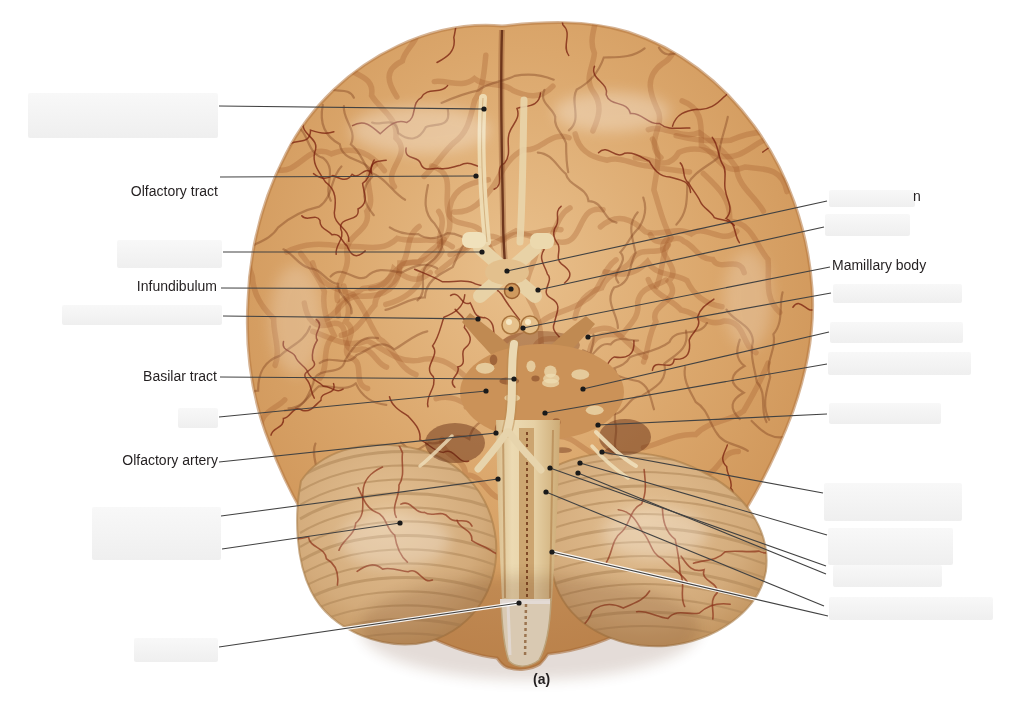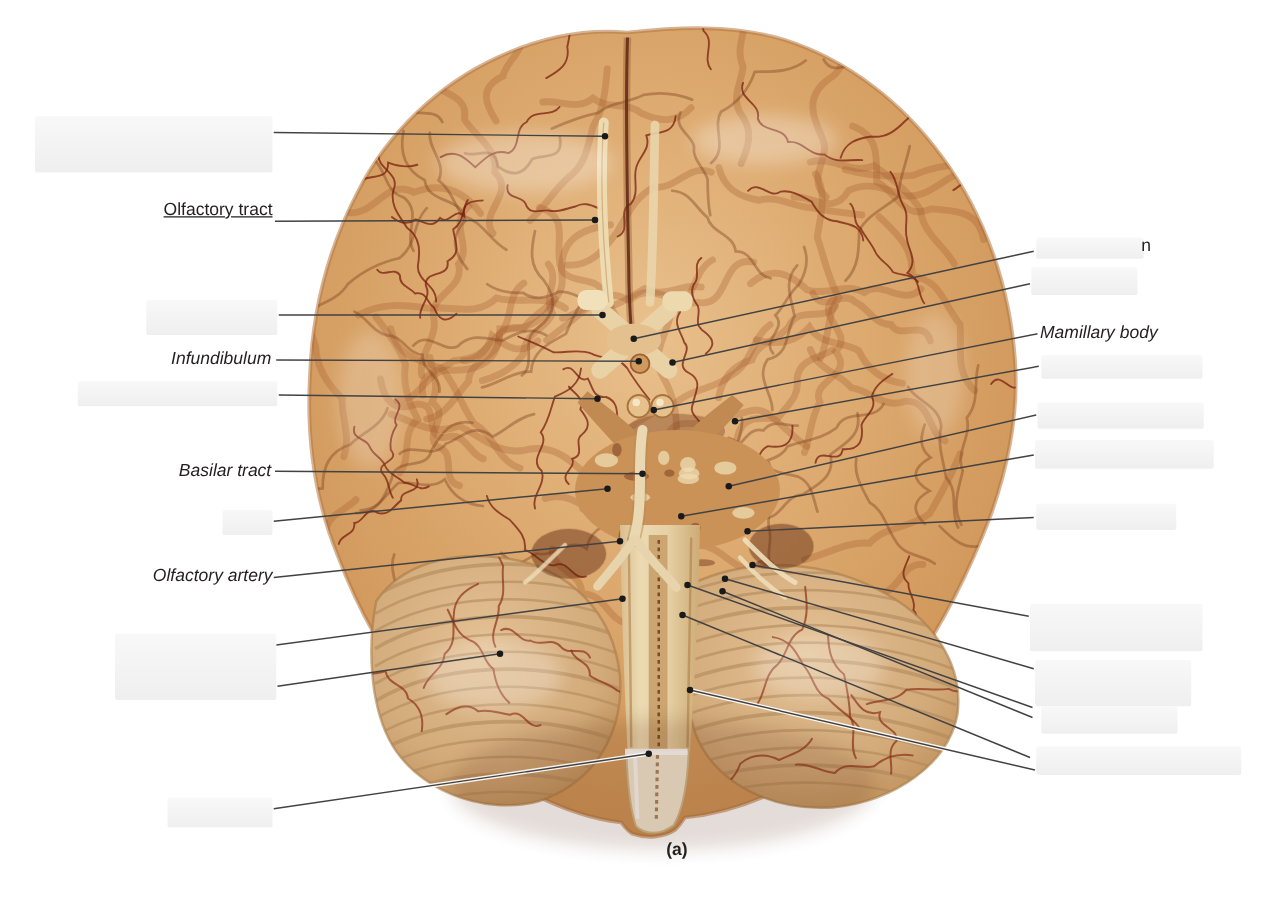--- a/index.html
+++ b/index.html
@@ -4,21 +4,21 @@
 <style>
   html,body{margin:0;padding:0;background:#ffffff;}
   .stage{
     position:relative;width:1024px;height:726px;background:#ffffff;overflow:hidden;
     font-family:"Liberation Sans", sans-serif;
   }
   .stage svg{position:absolute;left:0;top:0;}
   .lbl{
     position:absolute;font-size:14px;line-height:1.1;color:#231f20;white-space:nowrap;
   }
-  .it{font-style:italic;}
+  .it{}
   .cap{font-weight:bold;}
   .blank{
     position:absolute;border-radius:2px;
     background:linear-gradient(180deg,#f8f8f8 0%,#f3f3f3 55%,#efefef 100%);
   }
 </style>
 </head>
 <body>
 
 <div class="stage">
@@ -414,21 +414,21 @@
       <div class="blank" style="left: 833px; top: 284px; width: 129px; height: 19px;"></div>
       <div class="blank" style="left: 830px; top: 322px; width: 133px; height: 21px;"></div>
       <div class="blank" style="left: 828px; top: 352px; width: 143px; height: 23px;"></div>
       <div class="blank" style="left: 829px; top: 403px; width: 112px; height: 21px;"></div>
       <div class="blank" style="left: 824px; top: 483px; width: 138px; height: 38px;"></div>
       <div class="blank" style="left: 828px; top: 528px; width: 125px; height: 37px;"></div>
       <div class="blank" style="left: 833px; top: 565px; width: 109px; height: 22px;"></div>
       <div class="blank" style="left: 829px; top: 597px; width: 164px; height: 23px;"></div>
     </div>
 
-  <div class="lbl" style="right:806px;top:160px;text-decoration:underline;">Olfactory tract</div>
+  <div class="lbl" style="right:806px;top:184px;">Olfactory tract</div>
 
   <div class="lbl it" style="right:807px;top:279px;margin-left:20px;">Infundibulum</div>
 
   <div class="lbl it" style="right:807px;top:369px;">Basilar tract</div>
 
   <div class="lbl it" style="right:806px;top:453px;">Olfactory artery</div>
 
   <div class="lbl it" style="left:832px;top:258px;">Mamillary body</div>
 
   <div class="lbl" style="left:913px;top:189px;">n</div>

